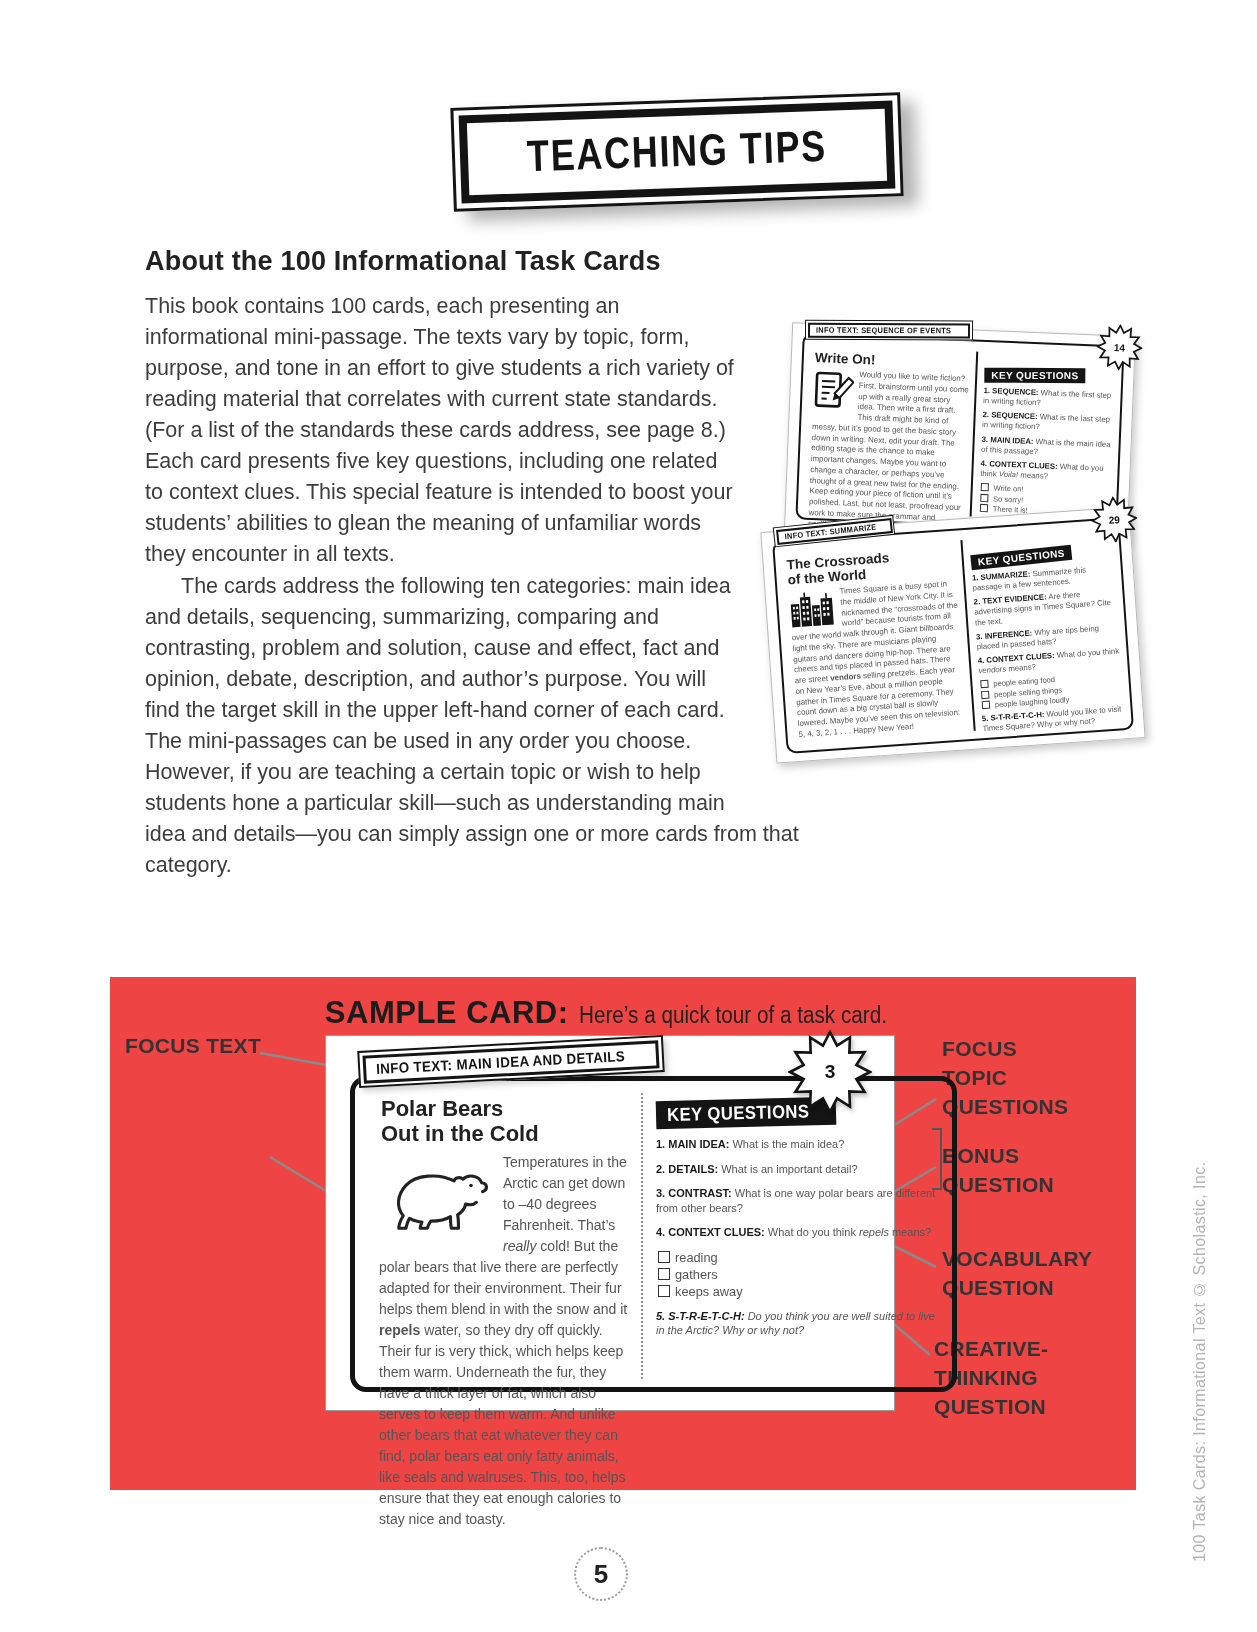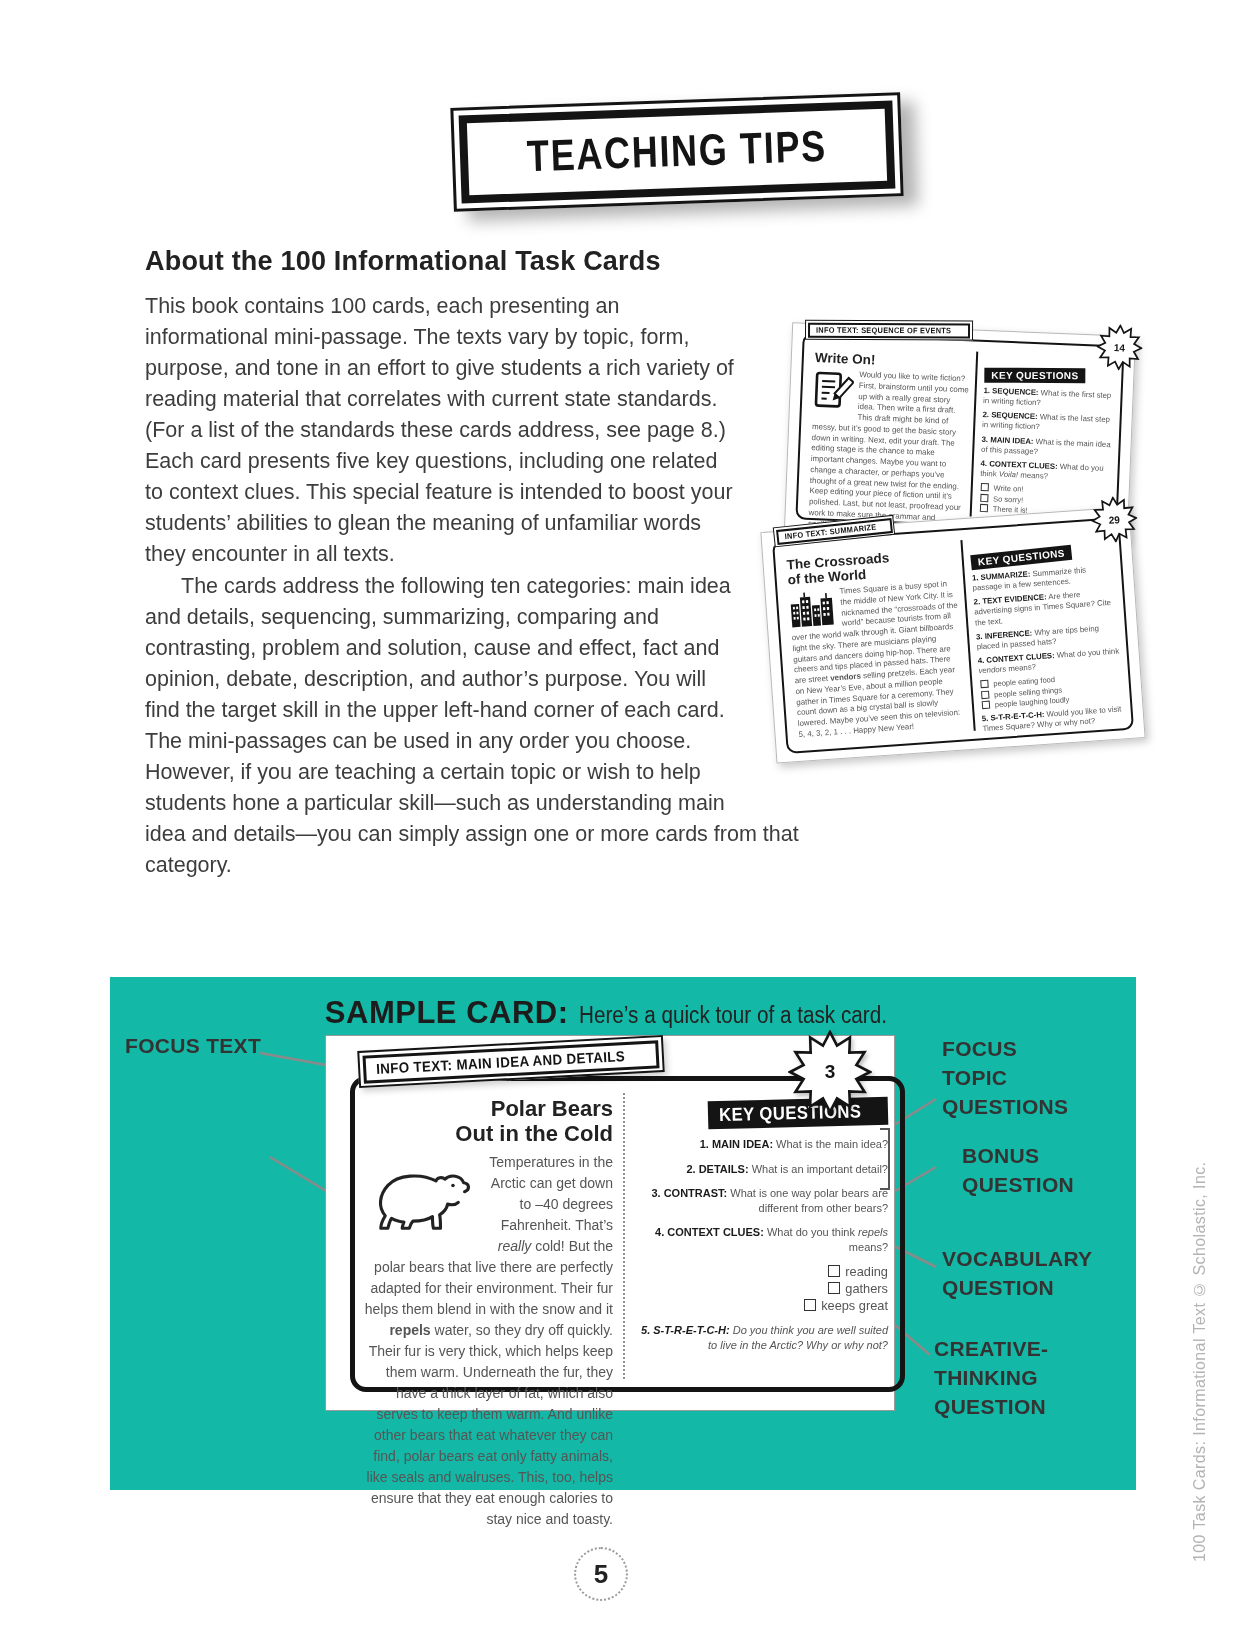--- a/index.html
+++ b/index.html
@@ -47,33 +47,33 @@
   .mc-pass .ic{float:left;margin:2px 5px 1px 0;}
   .mc-kq{display:inline-block;background:#141414;color:#fff;font-weight:bold;font-size:10px;
          padding:2px 7px;transform:rotate(-2deg);margin-bottom:5px;letter-spacing:.4px;}
   .mc-q{font-size:7.8px;line-height:1.3;color:#555;margin-bottom:4px;}
   .mc-q b{color:#1a1a1a;}
   .mc-opt{font-size:7.5px;color:#555;margin:1.5px 0 1.5px 1px;}
   .cb{display:inline-block;border:1.2px solid #333;background:#fff;vertical-align:-1px;margin-right:5px;}
   .mc-opt .cb{width:6px;height:6px;}
 
   
-  .sample{position:absolute;left:110px;top:977px;width:1026px;height:513px;background:#14b8a6;}
+  .sample{position:absolute;left:110px;top:977px;width:1026px;height:513px;background:#ef4444;}
   .sample-title{position:absolute;left:0;right:0;top:18px;text-align:center;white-space:nowrap;}
   .sample-title .t1{font-size:31px;font-weight:bold;color:#1c1c1c;letter-spacing:.5px;}
   .sample-title .t2{display:inline-block;font-size:23px;font-weight:normal;color:#222;
                     transform:scaleX(.9);transform-origin:left center;margin-left:6px;}
   .callout{position:absolute;font-size:21px;font-weight:bold;color:#333;line-height:1.38;letter-spacing:.3px;}
   .co-line{stroke:#8a8a8a;stroke-width:2.6;}
   .lines-svg{position:absolute;inset:0;width:100%;height:100%;pointer-events:none;}
 
   
   .sc{position:absolute;left:215px;top:58px;width:568px;height:374px;background:#fff;border:1.5px solid #9a9a9a;}
-  .sc-border{position:absolute;left:24px;top:40px;width:555px;height:316px;border:5px solid #141414;
-             border-radius:16px;box-sizing:border-box;display:flex;padding:12px 12px 8px 6px;text-align:right;}
+  .sc-border{position:absolute;left:24px;top:40px;width:607px;height:316px;border:5px solid #141414;
+             border-radius:16px;box-sizing:border-box;display:flex;padding:12px 12px 8px 24px;}
   .sc-label{position:absolute;left:32px;top:7px;background:#fff;border:2px solid #141414;padding:2.5px;
             transform:rotate(-3deg);z-index:3;box-shadow:3px 4px 6px rgba(0,0,0,.18);}
   .sc-label-in{display:block;border:3px solid #141414;padding:3px 10px;font-size:14.5px;font-weight:bold;color:#141414;white-space:nowrap;}
   .sc-label-in span{display:inline-block;transform:scaleX(.92);transform-origin:left center;letter-spacing:.4px;}
   .sc-star{position:absolute;right:22px;top:-6px;width:84px;height:84px;z-index:4;
            filter:drop-shadow(2px 3px 2px rgba(0,0,0,.25));}
   .sc-star .star-num{font-size:19px;}
   .sc-left{width:252px;}
   .sc-divider{border-left:2.5px dotted #8f8f8f;margin:0 13px 0 10px;}
   .sc-right{flex:1;position:relative;padding-top:2px;}
@@ -250,21 +250,21 @@
     </svg>
 
     <div class="callout" style="left:15px;top:55px;">
       <div>FOCUS TEXT</div>
     </div>
     <div class="callout" style="left:832px;top:58px;">
       <div>FOCUS</div>
       <div>TOPIC</div>
       <div>QUESTIONS</div>
     </div>
-    <div class="callout" style="left:832px;top:165px;margin-left:20px;">
+    <div class="callout" style="left:832px;top:165px;">
       <div>BONUS</div>
       <div>QUESTION</div>
     </div>
     <div class="callout" style="left:832px;top:268px;">
       <div>VOCABULARY</div>
       <div>QUESTION</div>
     </div>
     <div class="callout" style="left:824px;top:358px;">
       <div>CREATIVE-</div>
       <div>THINKING</div>
@@ -299,21 +299,21 @@
         <div class="sc-divider"></div>
         <div class="sc-right">
           <span class="sc-kq"><span>KEY QUESTIONS</span></span>
           <div class="bracket"></div>
           <div class="sc-q"><b>1. MAIN IDEA:</b> <span>What is the main idea?</span></div>
           <div class="sc-q"><b>2. DETAILS:</b> <span>What is an important detail?</span></div>
           <div class="sc-q"><b>3. CONTRAST:</b> <span>What is one way polar bears are different from other bears?</span></div>
           <div class="sc-q" style=""><b>4. CONTEXT CLUES:</b> <span>What do you think</span> <em>repels</em><span> means?</span></div>
           <div class="sc-opt"><span class="cb"></span><span>reading</span></div>
           <div class="sc-opt"><span class="cb"></span><span>gathers</span></div>
-          <div class="sc-opt"><span class="cb"></span><span>keeps great</span></div>
+          <div class="sc-opt"><span class="cb"></span><span>keeps away</span></div>
           <div class="sc-q" style="margin-top:10px;font-style:italic;"><b>5. S-T-R-E-T-C-H:</b> <span>Do you think you are well suited to live in the Arctic? Why or why not?</span></div>
         </div>
       </div>
     </div>
   </div>
 
   <div class="page-num">5</div>
   <div class="side-credit">100 Task Cards: Informational Text © Scholastic, Inc.</div>
 
 </div>

